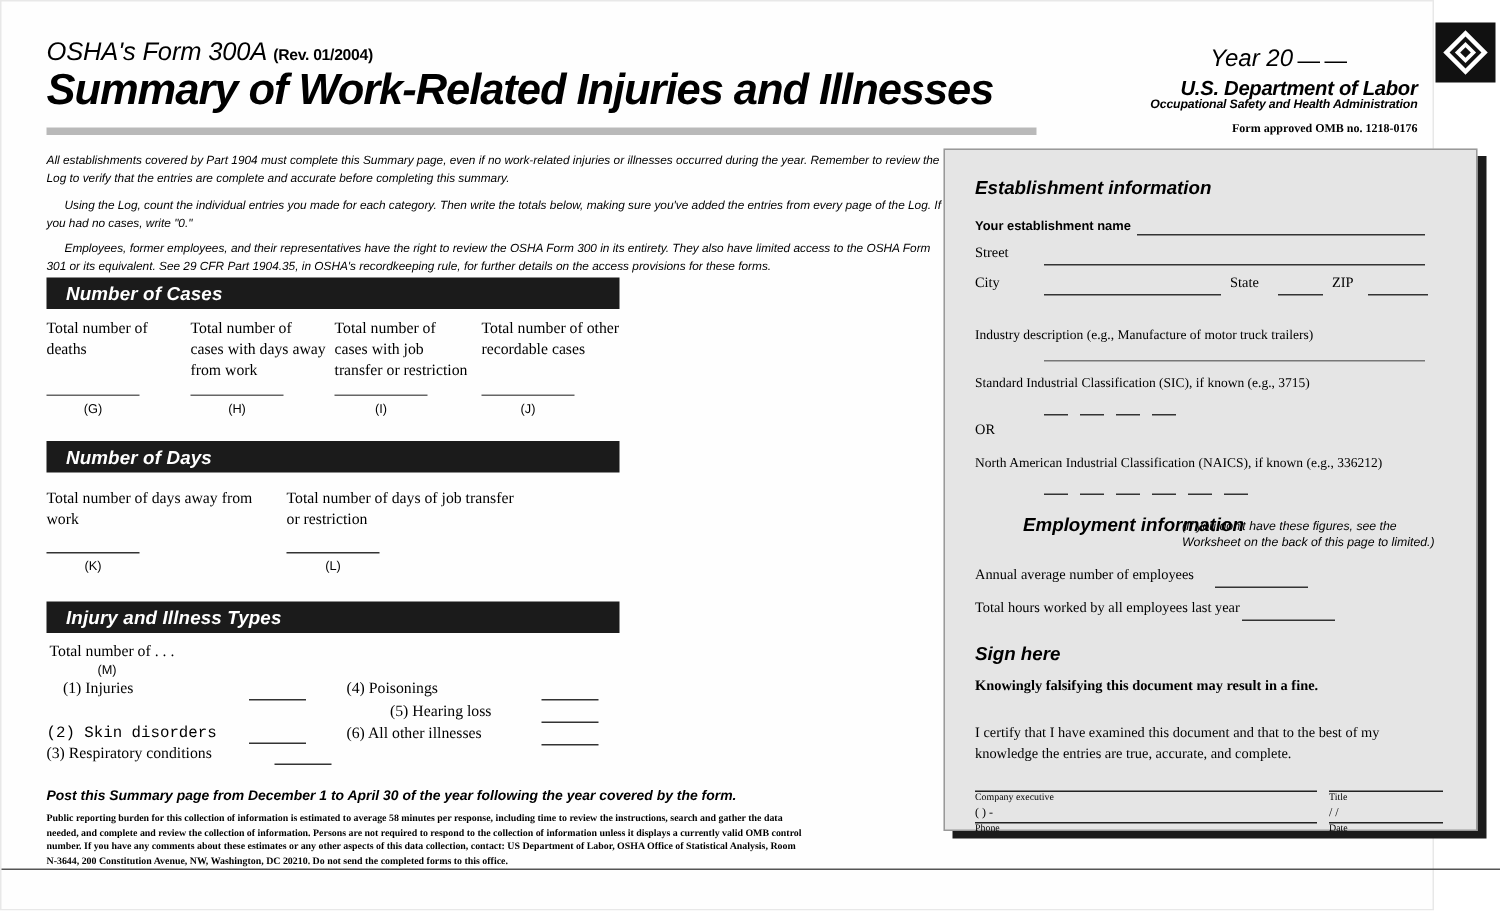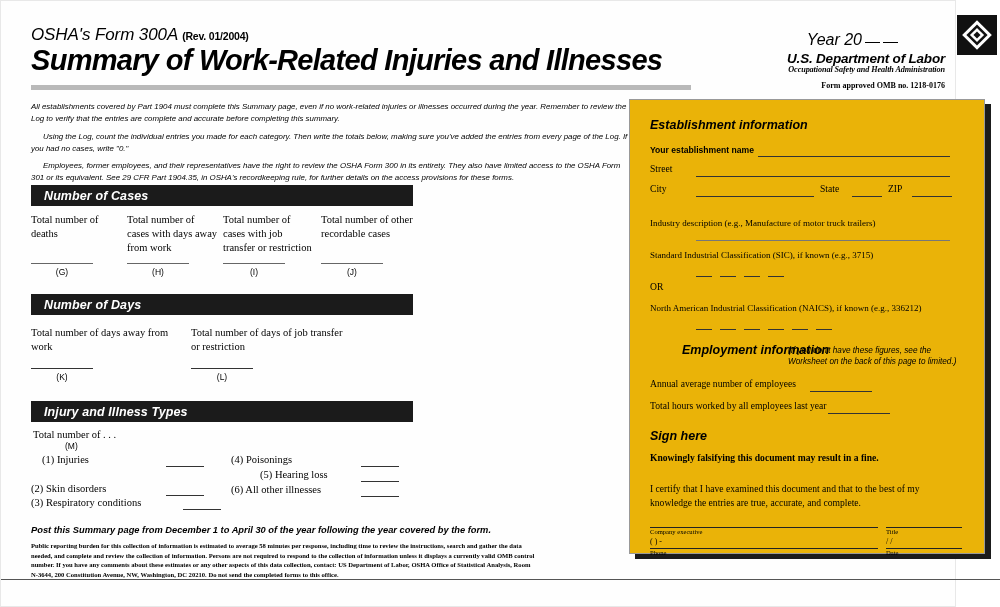--- a/index.html
+++ b/index.html
@@ -104,21 +104,21 @@
     font-style: italic;
     font-weight: bold;
     font-size: 13.5px;
     text-align: right;
     white-space: nowrap;
     letter-spacing: -0.2px;
   }
   .hdr-osha {
     position: absolute;
     right: 10px; top: 64px;
-    font-family: Liberation Serif, serif;
+    font-family: Liberation Sans, sans-serif;
     font-style: italic;
     font-weight: bold;
     font-size: 8.2px;
     text-align: right;
     white-space: nowrap;
     letter-spacing: -0.1px;
   }
   .hdr-omb {
     position: absolute;
     right: 10px; top: 80px;
@@ -244,21 +244,21 @@
   .panel-shadow {
     position: absolute;
     left: 634px; top: 103px;
     width: 356px; height: 455px;
     background: #1b1b1b;
   }
   .panel {
     position: absolute;
     left: 628px; top: 98px;
     width: 356px; height: 455px;
-    background: #eab308;
+    background: #e5e5e5;
     border: 1px solid #999;
     box-sizing: border-box;
   }
   .p-h {
     position: absolute;
     font-family: "Liberation Sans", sans-serif;
     font-style: italic;
     font-weight: bold;
     font-size: 12.5px;
   }
@@ -371,21 +371,21 @@
   </div>
   <div class="types">
     <div class="types-tot">Total number of . . .</div>
     <div class="types-m">(M)</div>
 
     <div class="ti" style="left:11px;  top:25px;">
       <span>(1)</span> <span>Injuries</span>
     </div>
     <div class="ti-blank" style="left:135px; top:37px;"></div>
 
-    <div class="ti" style="left:0px;  top:54px;">
+    <div class="ti" style="left:0px;  top:54px;font-family:Liberation Mono, monospace;">
       <span>(2)</span> <span>Skin disorders</span>
     </div>
     <div class="ti-blank" style="left:135px; top:66px;"></div>
 
     <div class="ti" style="left:0px;  top:68px;">
       <span>(3)</span> <span>Respiratory conditions</span>
     </div>
     <div class="ti-blank" style="left:152px; top:80px;"></div>
 
     <div class="ti" style="left:200px; top:25px;">

